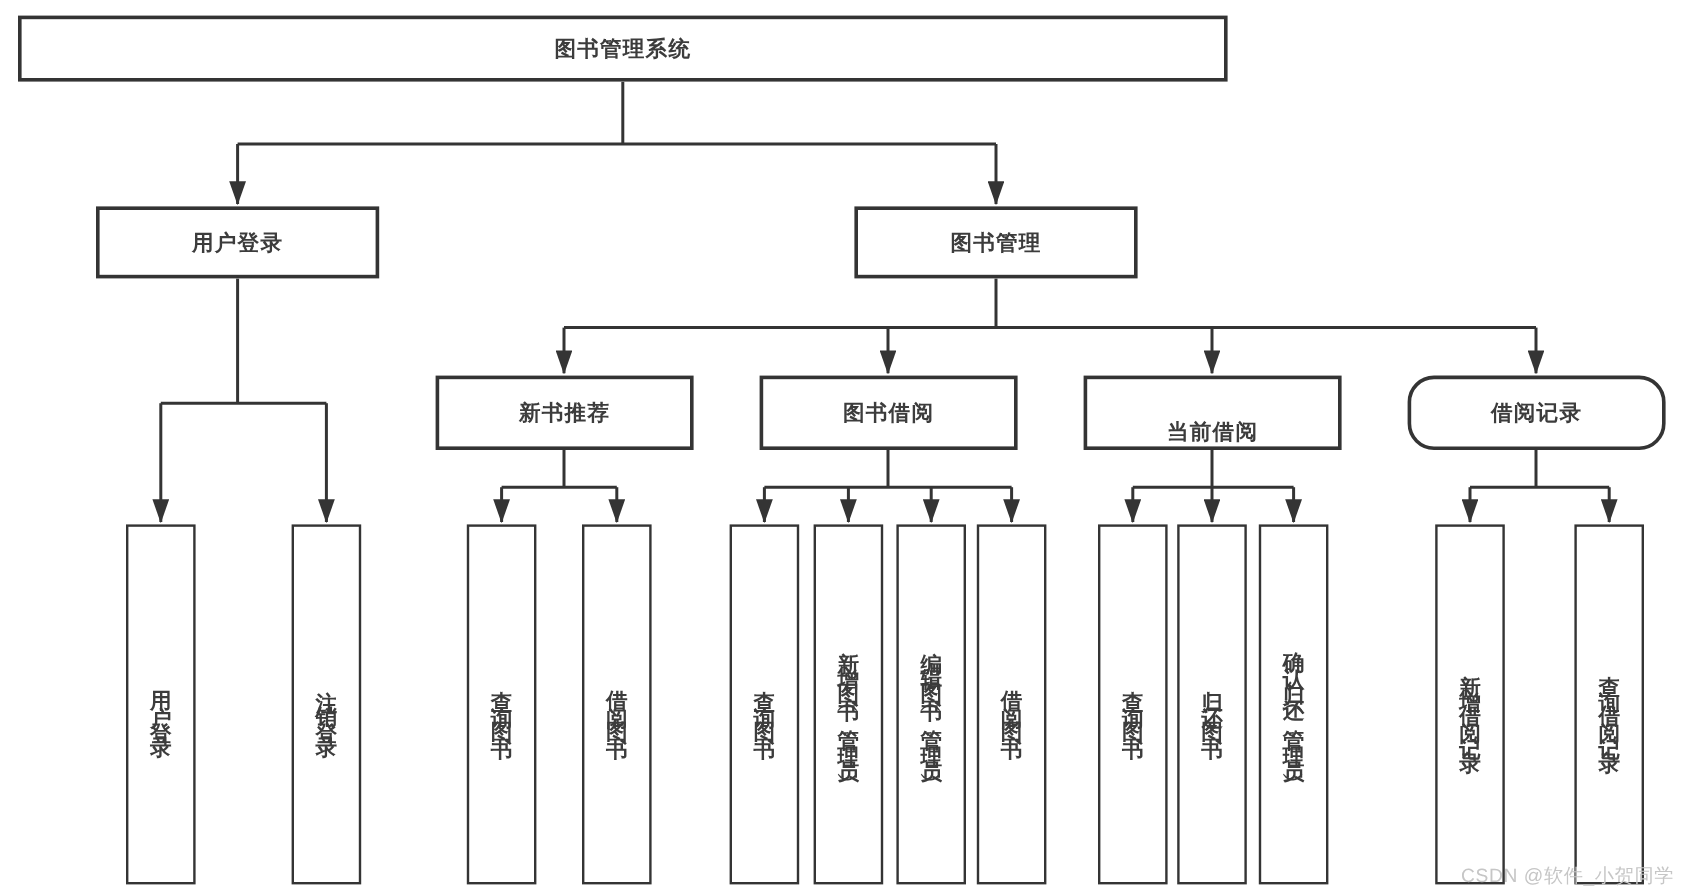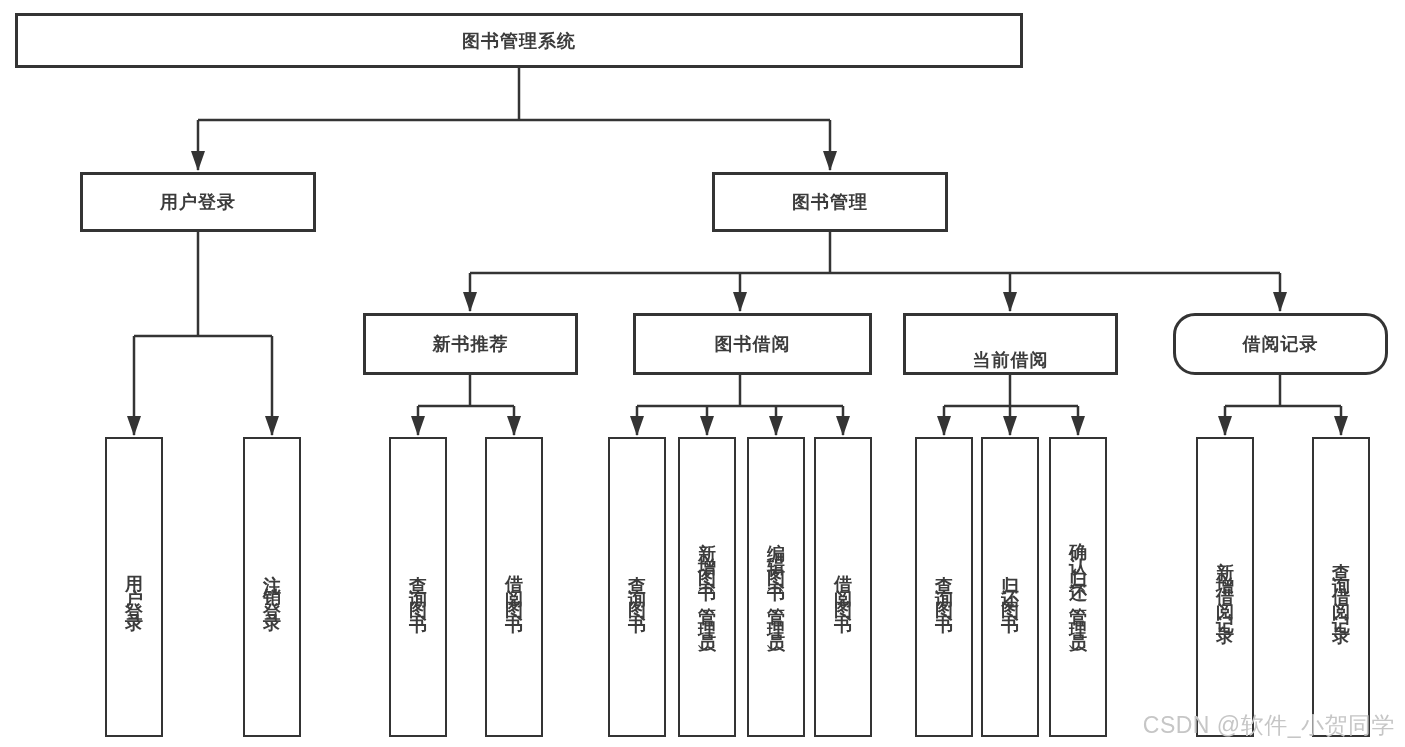--- a/index.html
+++ b/index.html
@@ -18,39 +18,39 @@
   .leaf .vtext{
     writing-mode:vertical-lr;text-orientation:mixed;
     font-size:18px;letter-spacing:13px;line-height:1;
     white-space:nowrap;
   }
   
   #n-root{left:15px;top:13px;width:1008px;height:55px;}
   #n-user-login{left:80px;top:172px;width:236px;height:60px;}
   #n-book-mgmt{left:712px;top:172px;width:236px;height:60px;}
   #n-new-book{left:363px;top:313px;width:215px;height:62px;}
-  #n-book-borrow{left:633px;top:313px;width:239px;height:62px;}
+  #n-book-borrow{left:633px;top:313px;width:215px;height:62px;}
   #n-current-borrow{left:903px;top:313px;width:215px;height:62px;align-items:flex-end;}
   #n-borrow-record{left:1173px;top:313px;width:215px;height:62px;border-radius:22px;}
   #l-ul-0{left:105px;top:437px;width:58px;height:300px;}
   #l-ul-1{left:243px;top:437px;width:58px;height:300px;}
   #l-nb-0{left:389px;top:437px;width:58px;height:300px;}
   #l-nb-1{left:485px;top:437px;width:58px;height:300px;}
   #l-bb-0{left:608px;top:437px;width:58px;height:300px;}
   #l-bb-1{left:678px;top:437px;width:58px;height:300px;}
   #l-bb-2{left:747px;top:437px;width:58px;height:300px;}
   #l-bb-3{left:814px;top:437px;width:58px;height:300px;}
   #l-cb-0{left:915px;top:437px;width:58px;height:300px;}
   #l-cb-1{left:981px;top:437px;width:58px;height:300px;}
   #l-cb-2{left:1049px;top:437px;width:58px;height:300px;}
   #l-br-0{left:1196px;top:437px;width:58px;height:300px;}
   #l-br-1{left:1312px;top:437px;width:58px;height:300px;}
   .watermark{
     position:absolute;right:10px;bottom:6px;
-    font-size:23px;color:#c6c6c6;letter-spacing:0.5px;
+    font-size:16px;color:#c6c6c6;letter-spacing:0.5px;
   }
 </style>
 </head>
 <body>
 
 <div class="canvas">
 
   <svg class="connector-layer" width="1405" height="747" viewBox="0 0 1405 747" xmlns="http://www.w3.org/2000/svg">
     <defs>
       <marker id="arrow" viewBox="0 0 20 14" refX="19" refY="7" markerWidth="20" markerHeight="14" orient="auto" markerUnits="userSpaceOnUse">

